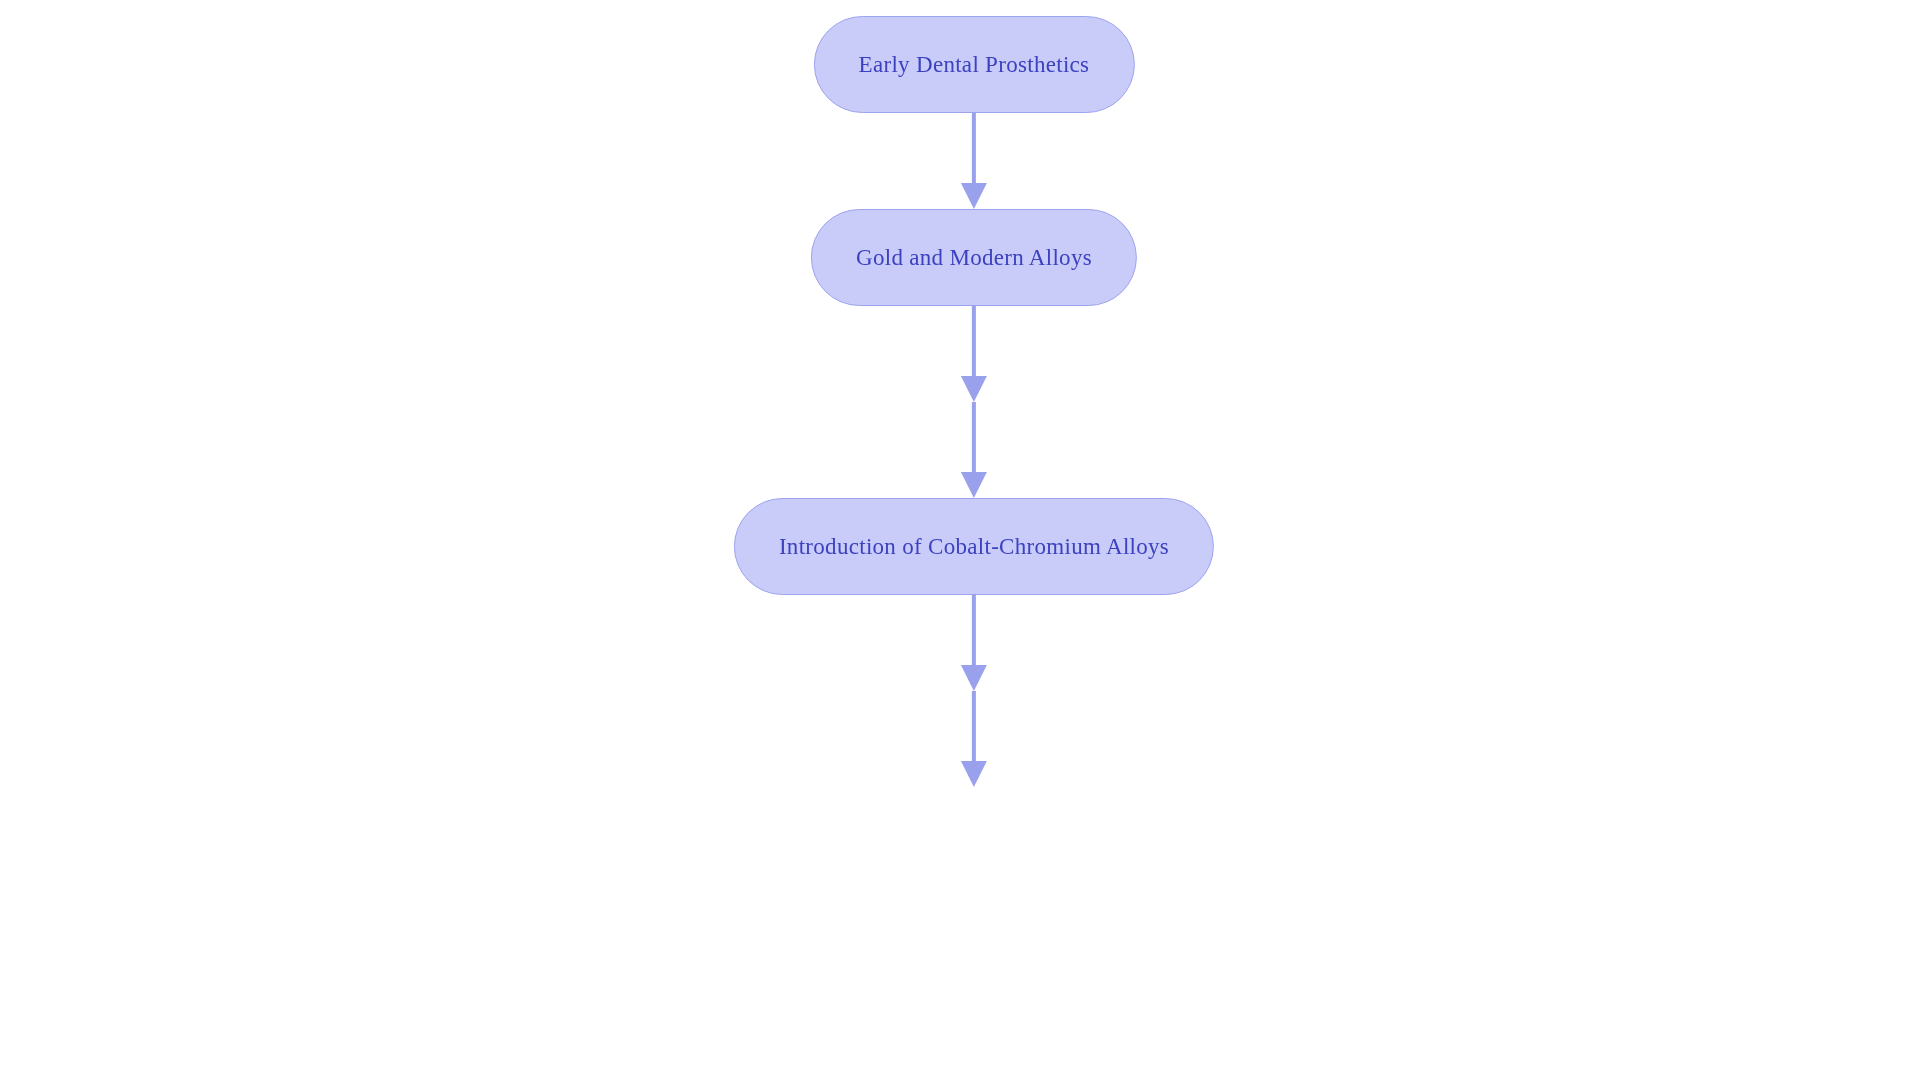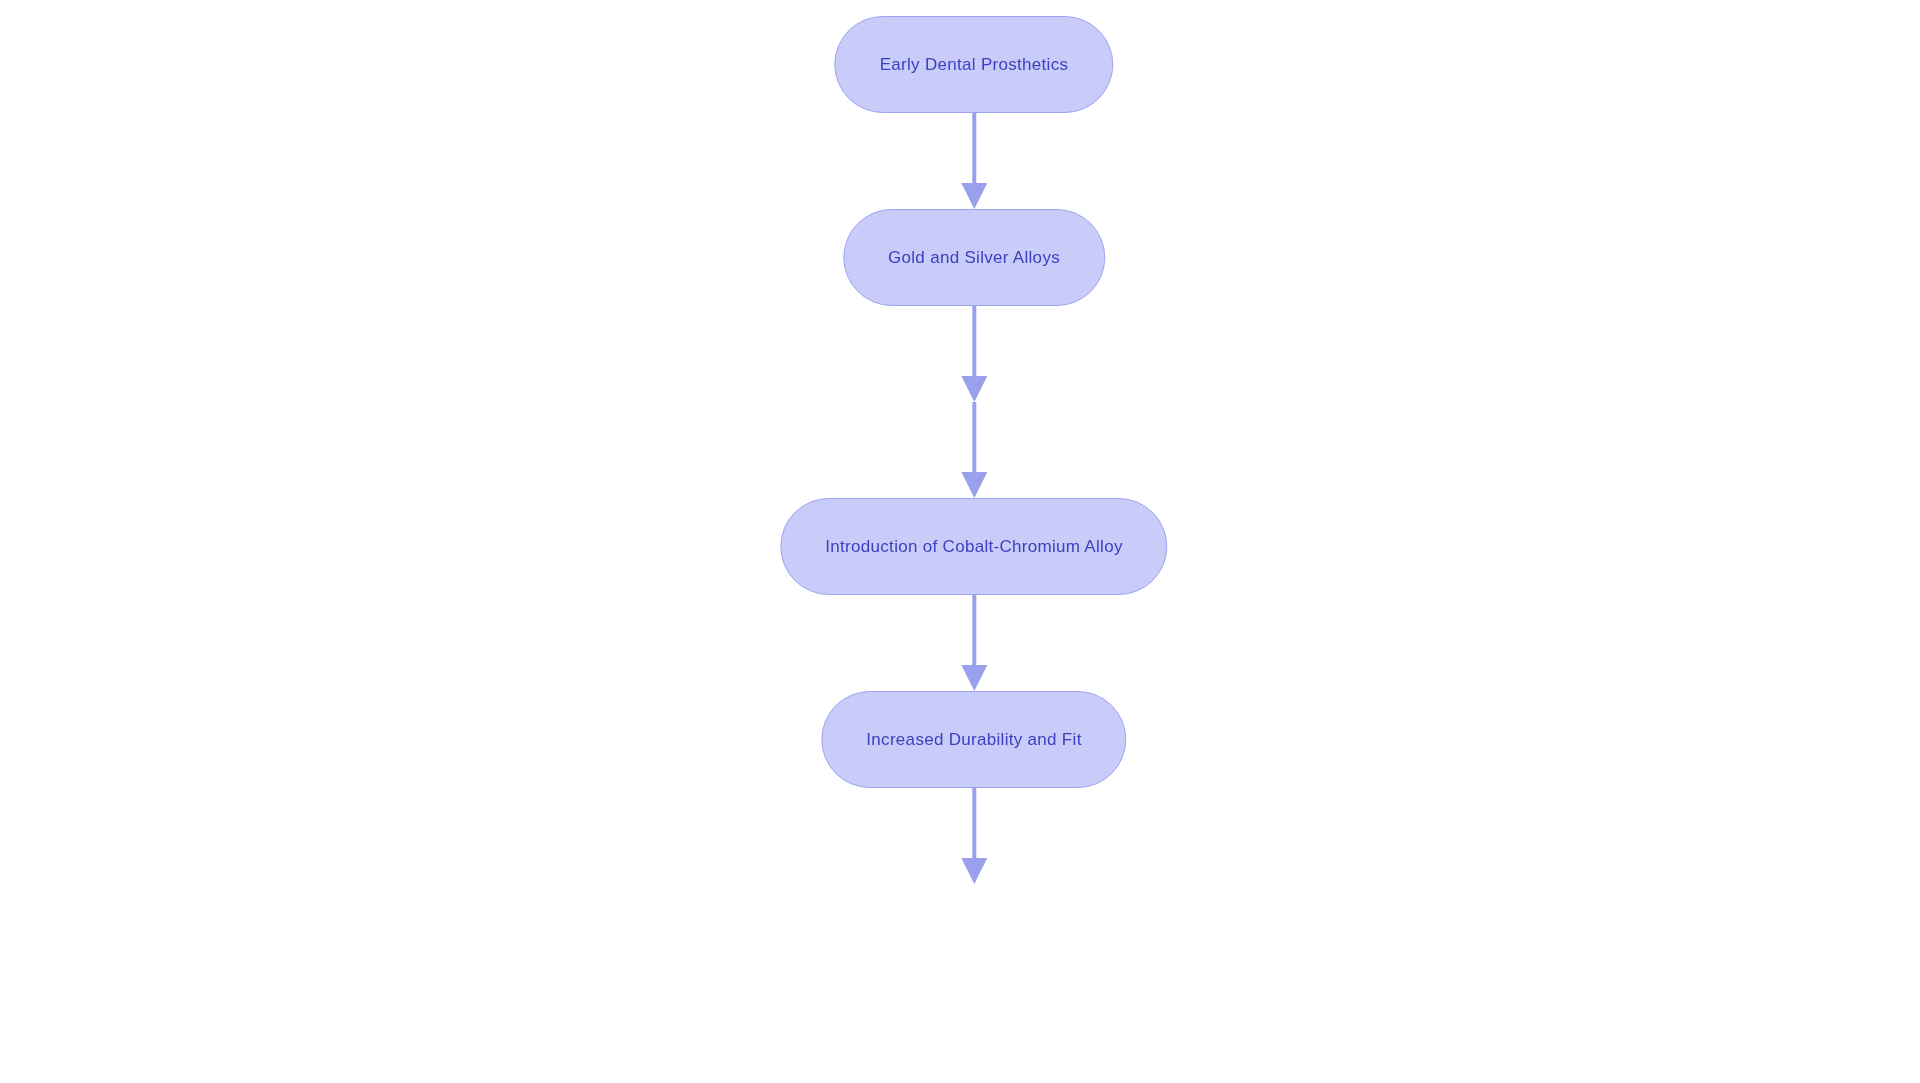--- a/index.html
+++ b/index.html
@@ -38,22 +38,23 @@
     background: var(--node-fill);
     border: 1.5px solid var(--node-border);
     display: flex;
     align-items: center;
     justify-content: center;
     padding: 0 44px;
     white-space: nowrap;
   }
   .node span {
     color: var(--node-text);
-    font-size: 17px;
+    font-size: 23px;
     letter-spacing: 0.3px;
+    font-family: Liberation Serif, serif;
   }
   .arrow {
     height: 96px;
     width: 26px;
     display: flex;
     flex-direction: column;
     align-items: center;
   }
   .arrow-line {
     width: 4px;
@@ -74,38 +75,35 @@
 <div class="canvas">
   <div class="flow-column">
       <div class="node">
         <span>Early Dental Prosthetics</span>
       </div>
       <div class="arrow">
         <div class="arrow-line"></div>
         <div class="arrow-head"></div>
       </div>
       <div class="node">
-        <span>Gold and Silver Alloys</span>
+        <span>Gold and Modern Alloys</span>
       </div>
       <div class="arrow">
         <div class="arrow-line"></div>
         <div class="arrow-head"></div>
       </div>
       <div class="arrow">
         <div class="arrow-line"></div>
         <div class="arrow-head"></div>
       </div>
       <div class="node">
-        <span>Introduction of Cobalt-Chromium Alloy</span>
+        <span>Introduction of Cobalt-Chromium Alloys</span>
       </div>
       <div class="arrow">
         <div class="arrow-line"></div>
         <div class="arrow-head"></div>
-      </div>
-      <div class="node">
-        <span>Increased Durability and Fit</span>
       </div>
       <div class="arrow">
         <div class="arrow-line"></div>
         <div class="arrow-head"></div>
       </div>
     </div>
 </div>
 
 </body></html>

